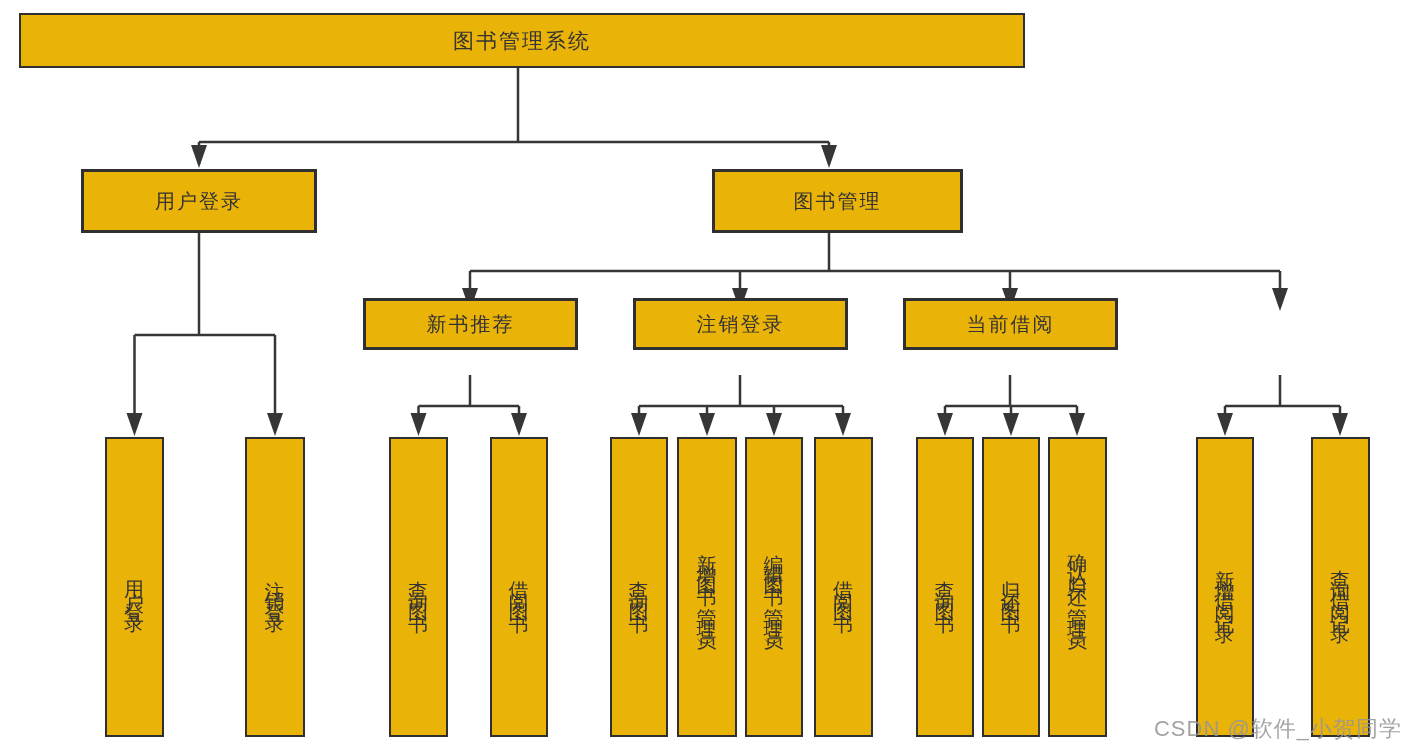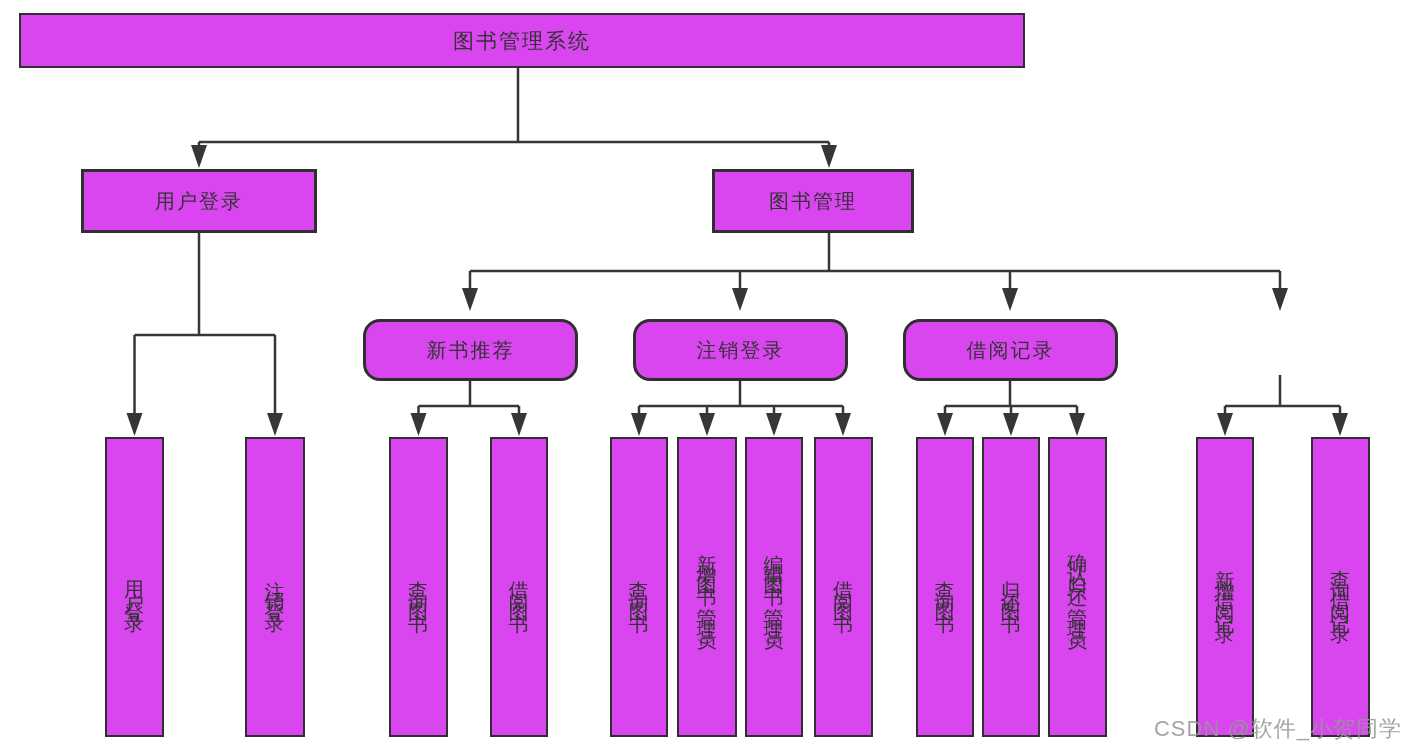--- a/index.html
+++ b/index.html
@@ -11,39 +11,38 @@
     overflow: hidden;
     font-family: "Liberation Sans", "DejaVu Sans", sans-serif;
   }
   .connectors {
     position: absolute;
     left: 0; top: 0;
     width: 1405px; height: 747px;
   }
   .node {
     position: absolute;
-    background: #d946ef;
+    background: #eab308;
     border: 3px solid #2f2f2f;
     box-sizing: border-box;
     display: flex;
     align-items: center;
     justify-content: center;
     color: #333333;
   }
   .node.root {
     left: 19px; top: 13px; width: 1006px; height: 55px;
     border-width: 2px;
     font-size: 21px;
     letter-spacing: 2px;
   }
   .node.mid {
-    top: 319px; width: 215px; height: 62px;
+    top: 298px; width: 215px; height: 52px;
     font-size: 20px;
     letter-spacing: 2px;
-    border-radius: 17px;
   }
   .node.lvl1 {
     top: 169px; height: 64px;
     font-size: 20px;
     letter-spacing: 2px;
   }
   .node.leaf {
     top: 437px; height: 300px;
     border-width: 2px;
   }
@@ -120,32 +119,32 @@
     </g>
   </svg>
 
   <div class="node root">
     <span>图书管理系统</span>
   </div>
 
   <div class="node lvl1" style="left:81px;width:236px">
     <span>用户登录</span>
   </div>
-  <div class="node lvl1" style="left:712px;width:202px">
+  <div class="node lvl1" style="left:712px;width:251px">
     <span>图书管理</span>
   </div>
 
   <div class="node mid" style="left:363px">
     <span>新书推荐</span>
   </div>
   <div class="node mid" style="left:633px">
     <span>注销登录</span>
   </div>
   <div class="node mid" style="left:903px">
-    <span>借阅记录</span>
+    <span>当前借阅</span>
   </div>
 
   <div class="node leaf" style="left:105px;width:59px">
     <span class="vtext">用户登录</span>
   </div>
   <div class="node leaf" style="left:245px;width:60px">
     <span class="vtext">注销登录</span>
   </div>
 
   <div class="node leaf" style="left:389px;width:59px">

